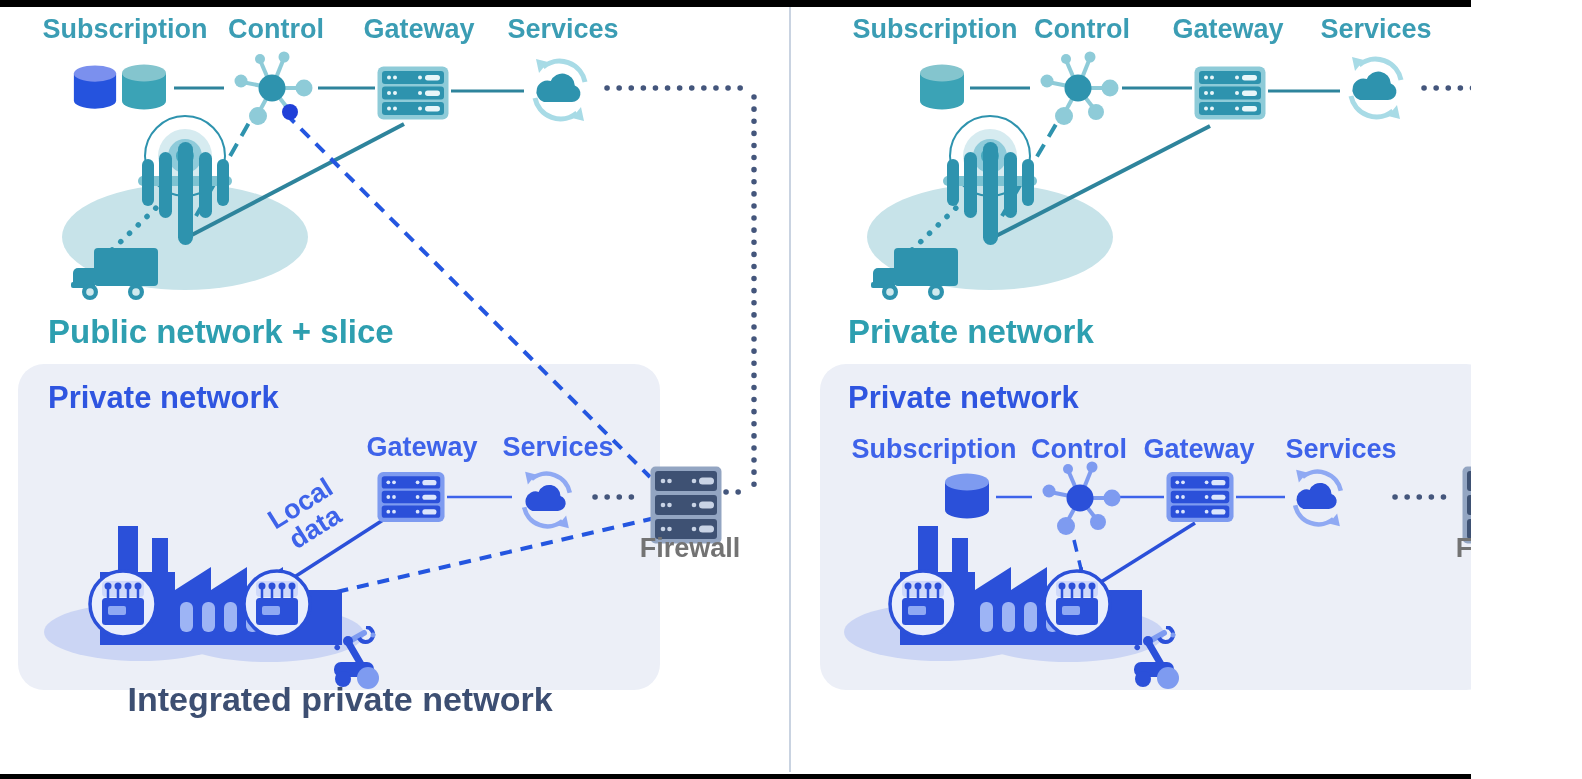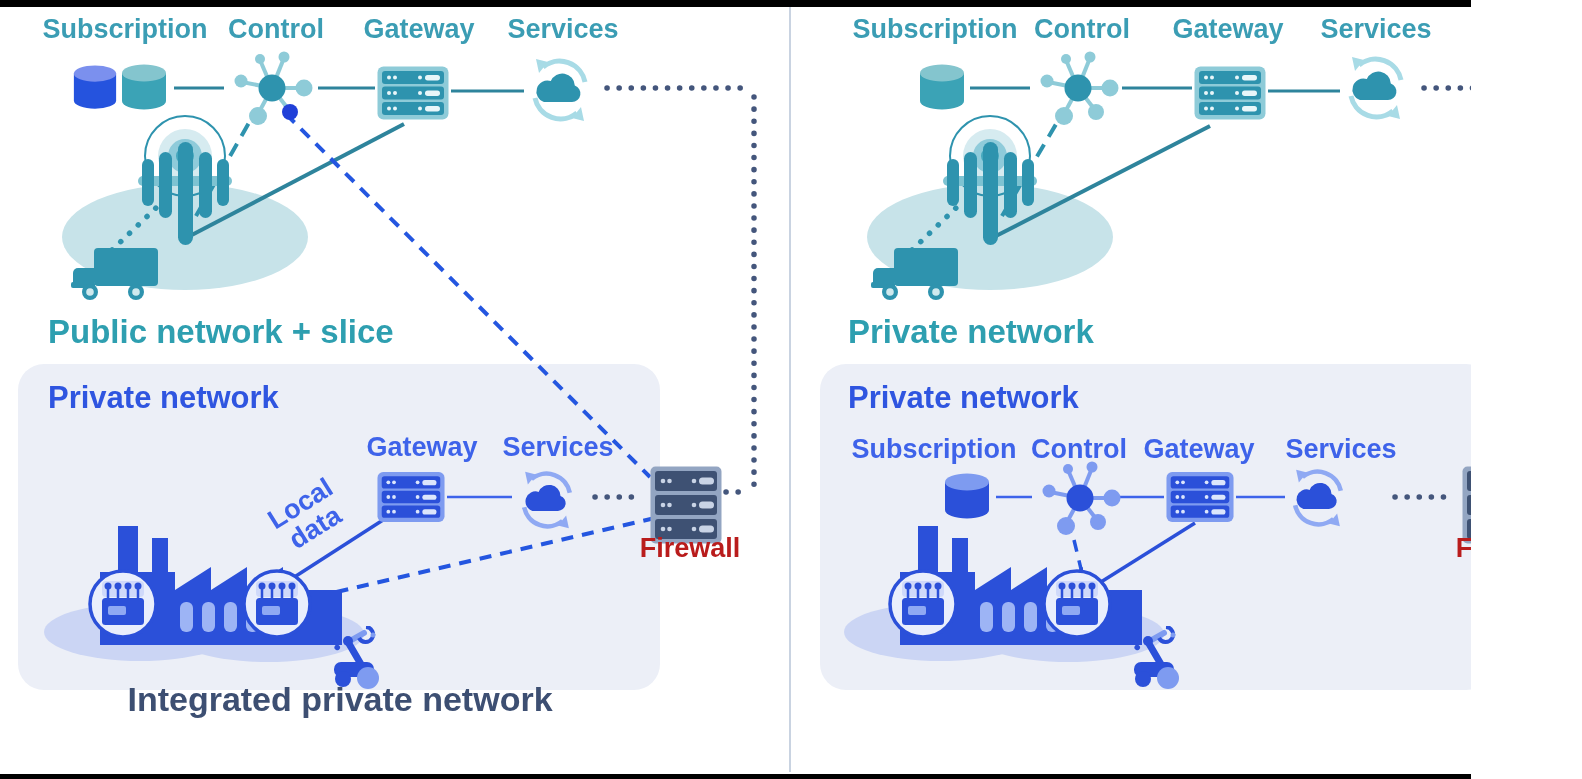--- a/index.html
+++ b/index.html
@@ -13,21 +13,21 @@
   .lav-ellipse{background:#CBD5F4;}
   #connectors{position:absolute;left:0;top:0;z-index:1;pointer-events:none;}
   .icon{position:absolute;z-index:2;}
   .icon svg{display:block;width:100%;height:100%;}
   .txt{position:absolute;z-index:4;white-space:nowrap;font-weight:bold;}
   .clabel{transform:translateX(-50%);}
   .lbl-teal{color:#3B9DB4;font-size:27px;}
   .lbl-blue{color:#3E63EA;font-size:27px;}
   .heading-teal{color:#2E9FB0;font-size:33px;}
   .heading-blue{color:#2F55E0;font-size:31px;}
-  .navy{color:#b91c1c;}
+  .navy{color:#737373;}
   .caption{font-size:34px;color:#3D4F72;text-align:center;width:660px;}
   .fw-label{font-size:27px;}
   .local-data{left:308px;top:516px;transform:translate(-50%,-50%) rotate(-32deg);
               text-align:center;line-height:1.02;color:#3E63EA;font-size:27px;}
   .local-data span{display:block;}
   
   .sol-teal{stroke:#2E849C;stroke-width:4;fill:none;}
   .sol-teal-thin{stroke:#2E849C;stroke-width:3;fill:none;}
   .sol-blue{stroke:#2B50D9;stroke-width:3.5;fill:none;}
   .sol-blue-thin{stroke:#3E63EA;stroke-width:2.5;fill:none;}

